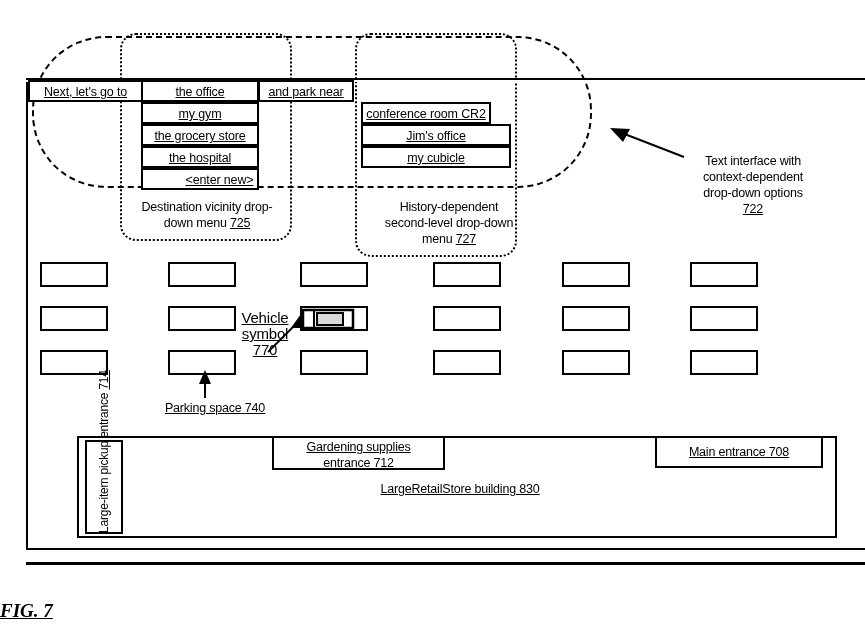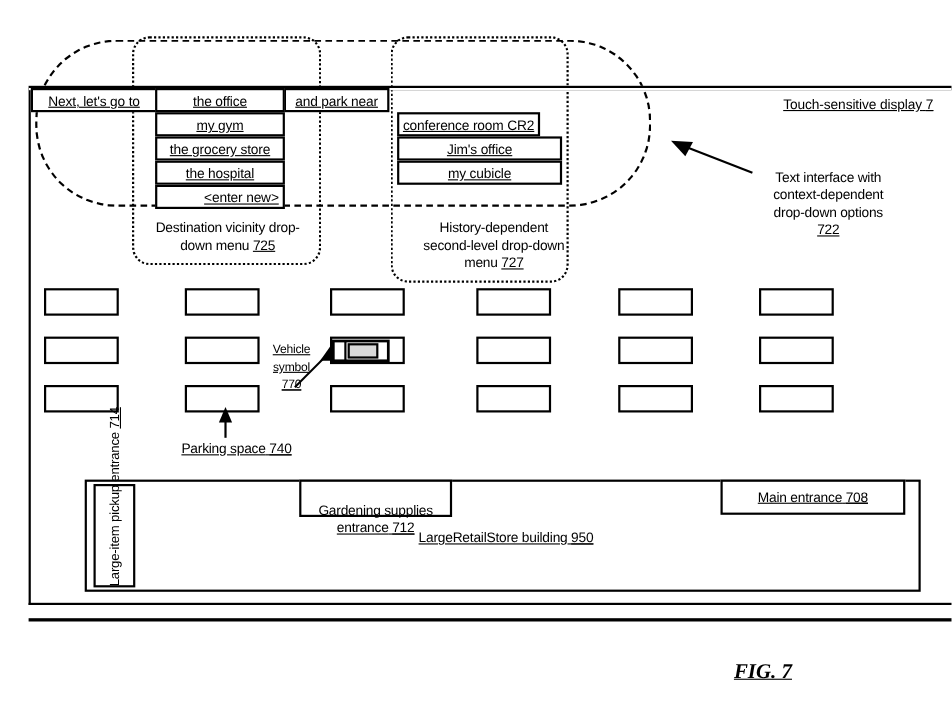--- a/index.html
+++ b/index.html
@@ -95,59 +95,55 @@
     border:2.5px solid #000;background:#fff;
   }
   #ent-large .vtxt{
     position:absolute;left:50%;top:50%;
     transform:translate(-50%,-50%) rotate(-90deg);
     transform-origin:center center;
     white-space:nowrap;font-size:12px;line-height:14px;text-align:center;
     letter-spacing:-0.2px;width:92px;
   }
   #ent-garden{
-    left:272px;top:436px;width:139px;height:34px;
+    left:272px;top:436px;width:173px;height:34px;
     border:2.5px solid #000;background:#fff;
     font-size:12.5px;line-height:16px;text-align:center;
-    padding-top:18px;letter-spacing:-0.2px;
+    padding-top:1px;letter-spacing:-0.2px;
   }
   #ent-main{
     left:655px;top:436px;width:168px;height:32px;
     border:2.5px solid #000;background:#fff;
     font-size:12.5px;line-height:28px;text-align:center;letter-spacing:-0.2px;
   }
 
   
   #veh-label{
     left:234px;top:310px;width:62px;text-align:center;
-    font-size:11px;line-height:16px;letter-spacing:-0.2px;
+    font-size:15px;line-height:16px;letter-spacing:-0.2px;
   }
   #park-label{
     left:150px;top:400px;width:130px;text-align:center;
     font-size:12.5px;line-height:16px;white-space:nowrap;letter-spacing:-0.2px;
   }
 
   
   #fig-caption{
-    left:0;top:600px;width:720px;text-align:right;
+    left:0;top:600px;width:720px;text-align:left;
     font-family:"Liberation Serif","DejaVu Serif",serif;
     font-style:italic;font-weight:bold;font-size:19px;
   }
 </style>
 </head>
 <body>
 
 <div class="stage">
 
   <div class="abs" id="display-frame"></div>
   <div class="abs" id="display-baseline"></div>
-  <div class="abs" id="display-label">
-    <span>Touch-sensitive display</span>
-    <span class="u">7</span>
-  </div>
 
   <div class="abs" id="outline-722"></div>
   <div class="abs" id="outline-725"></div>
   <div class="abs" id="outline-727"></div>
 
   <div class="mask" style="left:26px;top:78px;width:845px;height:4px;"></div>
   <div class="abs" style="left:26px;top:78px;width:845px;height:0;border-top:2.5px solid #000;"></div>
 
   <div class="abs tcell" id="tf-prefix">Next, let's go to</div>
   <div class="abs tcell" id="tf-mid">and park near</div>
@@ -231,21 +227,21 @@
 
     <line x1="268" y1="352" x2="302" y2="318" stroke="#000" stroke-width="1.8"></line>
 
     <line x1="205" y1="398" x2="205" y2="380" stroke="#000" stroke-width="2"></line>
     <polygon points="205,370 199,384 211,384" fill="#000"></polygon>
   </svg>
 
   <div class="abs" id="building"></div>
   <div class="abs" id="bld-name">
     <span>LargeRetailStore building</span>
-    <span class="u">950</span>
+    <span class="u">830</span>
   </div>
 
   <div class="abs" id="ent-large">
     <div class="vtxt">
       <span>Large-item</span>
       <span>pickup</span>
       <span>entrance</span>
       <span class="u">714</span>
     </div>
   </div>

